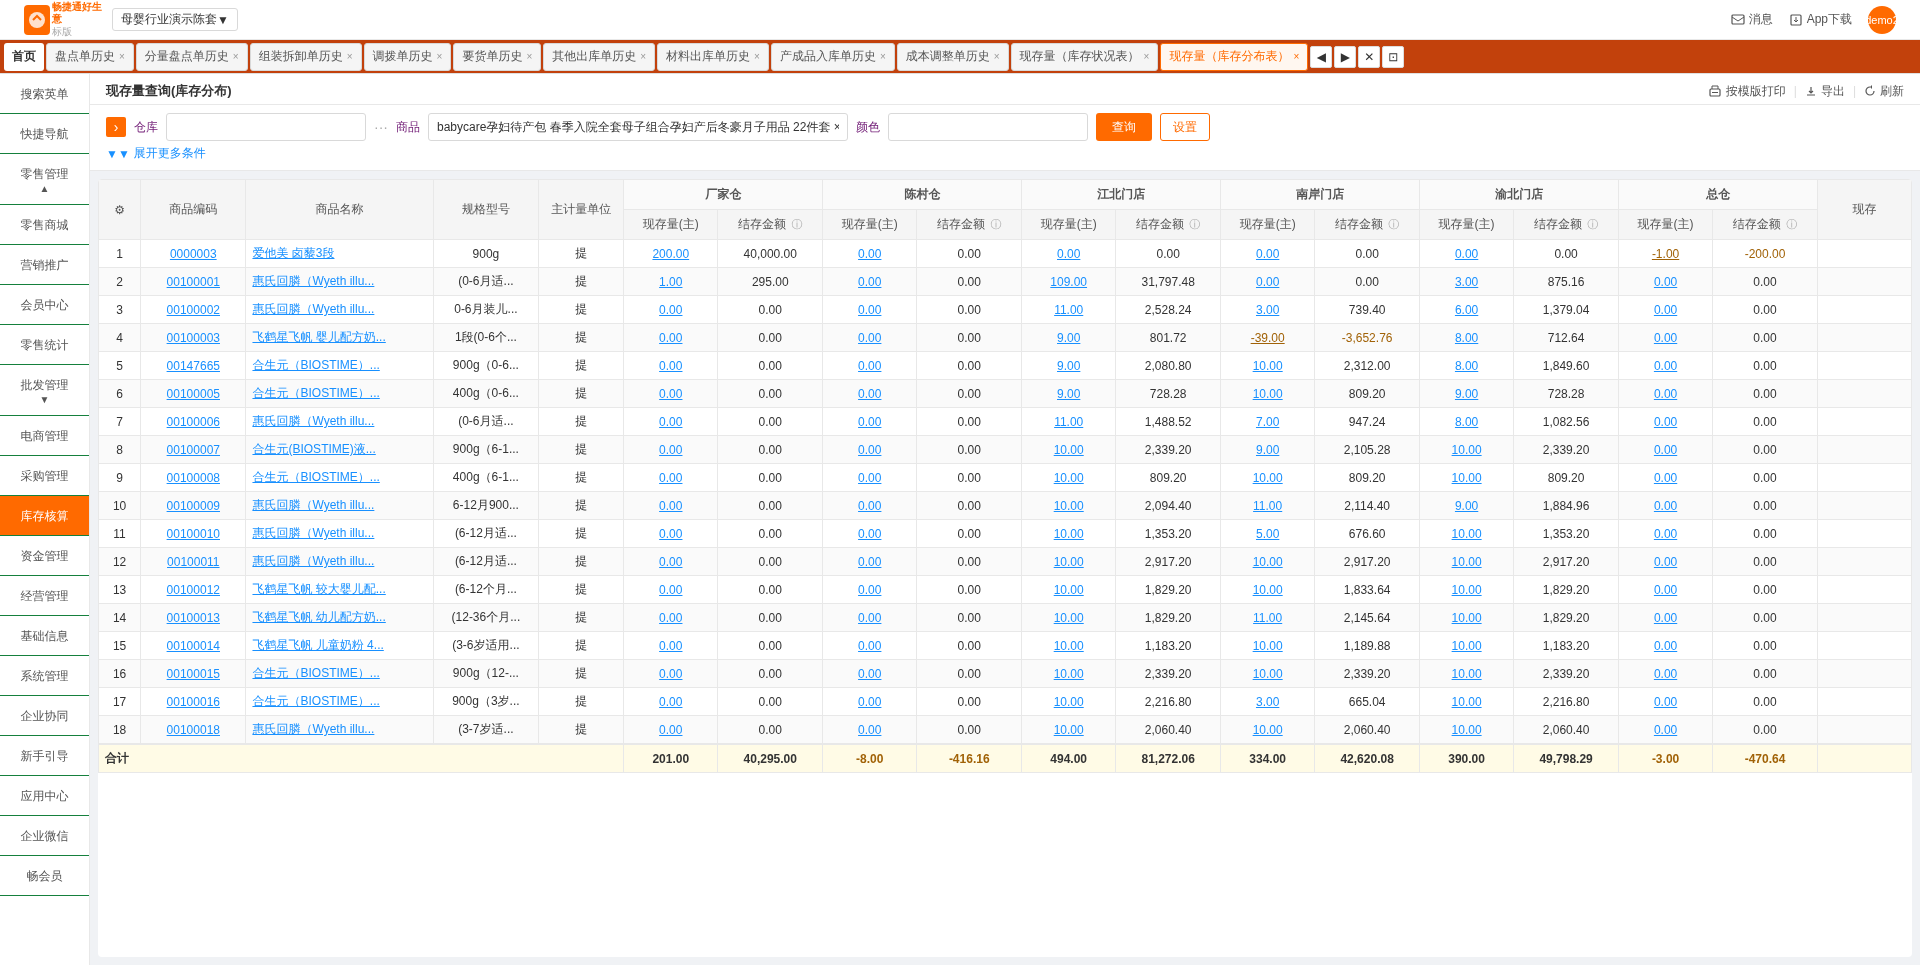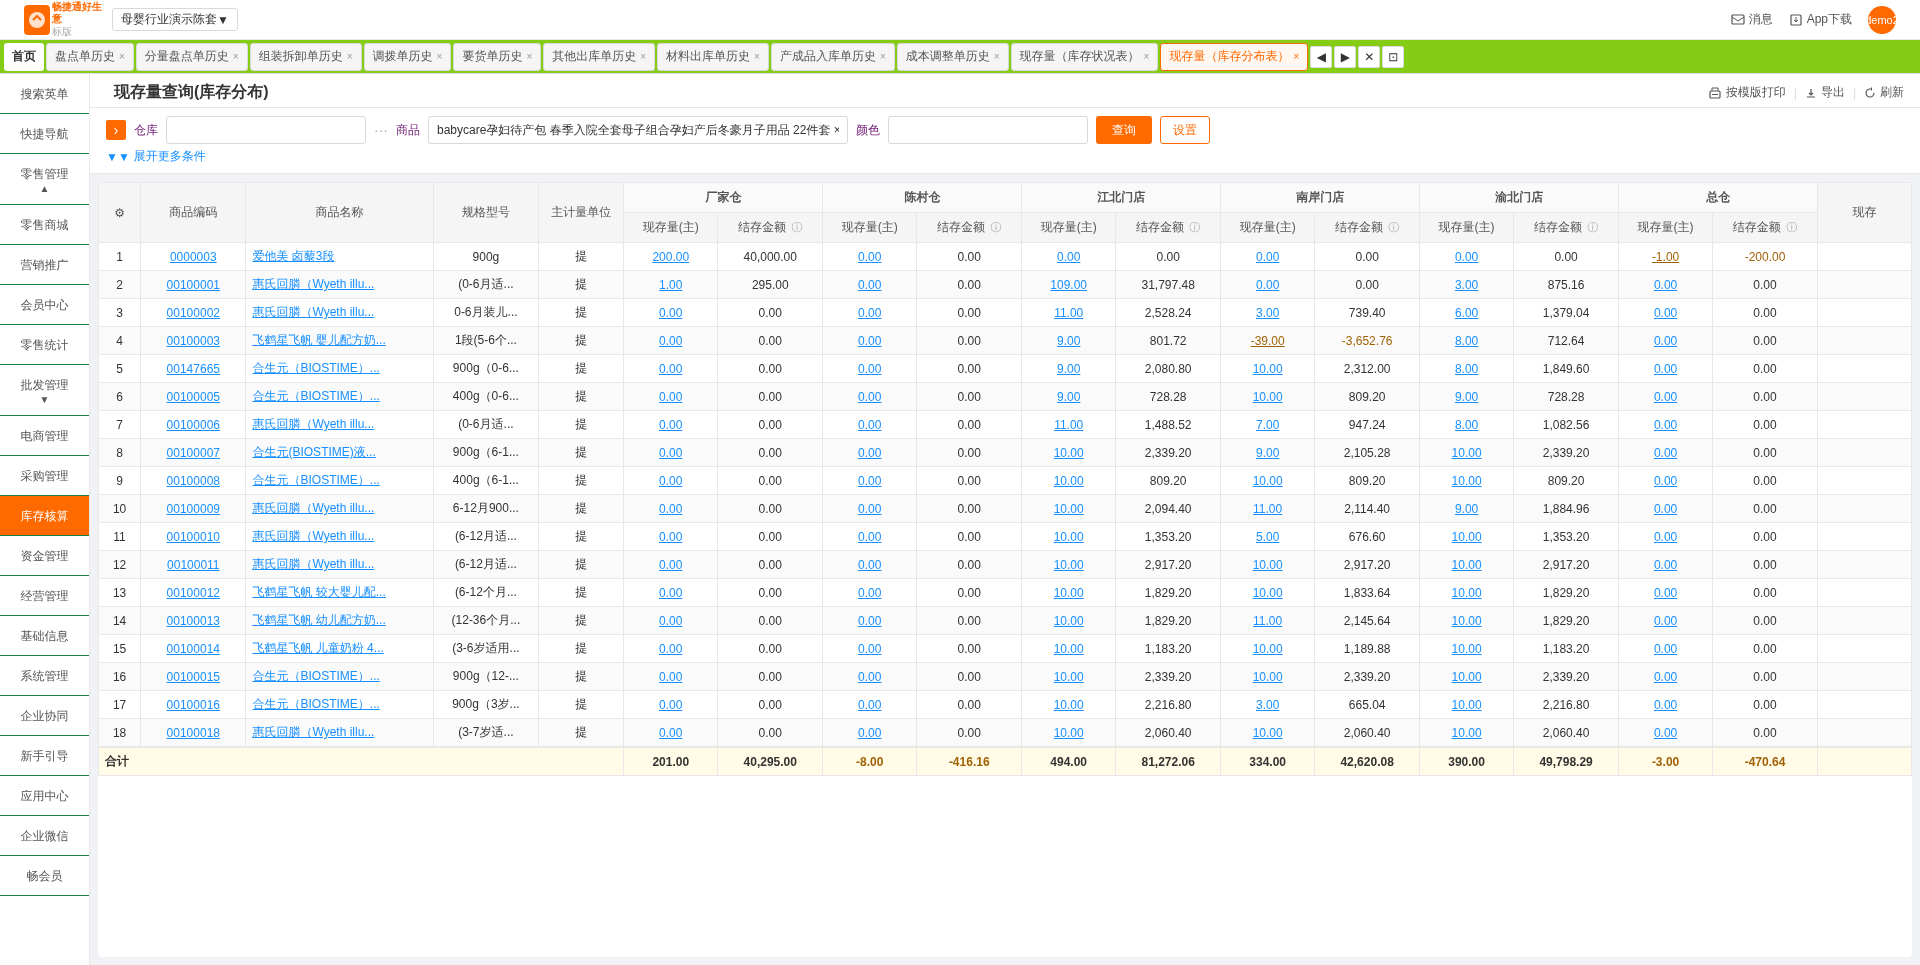--- a/index.html
+++ b/index.html
@@ -8,21 +8,21 @@
     
     .topbar { height: 40px; background: #fff; display: flex; align-items: center; justify-content: space-between; padding: 0 24px; border-bottom: 1px solid #e8e8e8; }
     .topbar-left { display: flex; align-items: center; gap: 8px; }
     .logo-area { display: flex; flex-direction: column; align-items: center; width: 80px; }
     .logo-text { font-size: 10px; color: #ff6a00; font-weight: bold; line-height: 1.2; }
     .topbar-right { display: flex; align-items: center; gap: 16px; color: #555; font-size: 12px; }
     .topbar-right span { cursor: pointer; display: flex; align-items: center; gap: 4px; }
     .avatar { width: 28px; height: 28px; border-radius: 50%; background: #ff6a00; display: flex; align-items: center; justify-content: center; color: white; font-size: 11px; }
 
     
-    .tabsbar { height: 34px; background: #84cc16; display: flex; align-items: center; padding: 0 4px; border-bottom: 1px solid #e0e0e0; overflow: hidden; gap: 2px; }
+    .tabsbar { height: 34px; background: #c2410c; display: flex; align-items: center; padding: 0 4px; border-bottom: 1px solid #e0e0e0; overflow: hidden; gap: 2px; }
     .tab-item { height: 28px; display: flex; align-items: center; padding: 0 8px; font-size: 12px; border: 1px solid #d9d9d9; border-radius: 3px; cursor: pointer; background: #f5f5f5; white-space: nowrap; gap: 4px; color: #555; flex-shrink: 0; }
     .tab-item.active { background: #fff7f0; border-color: #ff6a00; color: #ff6a00; }
     .tab-item .tab-close { color: #999; font-size: 10px; cursor: pointer; }
     .tab-home { background: #fff; color: #333; border: none; font-weight: bold; }
     .tab-nav-btn { width: 22px; height: 22px; border: 1px solid #ddd; background: #fff; display: flex; align-items: center; justify-content: center; cursor: pointer; border-radius: 2px; flex-shrink: 0; }
 
     
     .main-layout { display: flex; height: calc(965px - 40px - 34px); }
 
     
@@ -30,21 +30,21 @@
     .sidebar-item { padding: 10px 4px; text-align: center; cursor: pointer; color: #555; font-size: 12px; border-bottom: 1px solid #15803d; }
     .sidebar-item.active { color: #fff; background: #ff6a00; }
     .sidebar-item-label { font-size: 12px; margin-top: 2px; }
     .sidebar-arrow { font-size: 10px; }
 
     
     .content { flex: 1; display: flex; flex-direction: column; overflow: hidden; background: #f0f2f5; }
 
     
     .page-header { background: #fff; padding: 8px 16px 4px; border-bottom: 1px solid #e8e8e8; display: flex; align-items: center; justify-content: space-between; }
-    .page-title { font-size: 16px; font-weight: bold; color: #333; margin-left: 8px; }
+    .page-title { font-size: 13px; font-weight: bold; color: #333; }
     .page-actions { display: flex; gap: 8px; align-items: center; }
     .btn-print { font-size: 12px; color: #555; cursor: pointer; display: flex; align-items: center; gap: 4px; }
     .btn-export { font-size: 12px; color: #555; cursor: pointer; display: flex; align-items: center; gap: 4px; }
     .btn-refresh { font-size: 12px; color: #555; cursor: pointer; display: flex; align-items: center; gap: 4px; }
 
     
     .filter-bar { background: #fff; padding: 8px 16px; border-bottom: 1px solid #e8e8e8; }
     .filter-row { display: flex; align-items: center; gap: 8px; flex-wrap: nowrap; }
     .filter-label { font-size: 12px; color: #701a75; white-space: nowrap; }
     .filter-input { height: 28px; border: 1px solid #d9d9d9; border-radius: 3px; padding: 0 8px; font-size: 12px; color: #333; background: #fff; min-width: 80px; }
@@ -353,21 +353,21 @@
     <td class="td-link">6.00</td>
     <td>1,379.04</td>
     <td class="td-link">0.00</td>
     <td class="">0.00</td>
     <td></td>
   </tr>
             <tr>
     <td>4</td>
     <td class="td-link">00100003</td>
     <td class="td-left td-link">飞鹤星飞帆 婴儿配方奶...</td>
-    <td>1段(5-6个...</td>
+    <td>1段(0-6个...</td>
     <td>提</td>
     <td class="td-link">0.00</td>
     <td>0.00</td>
     <td class="td-link">0.00</td>
     <td>0.00</td>
     <td class="td-link">9.00</td>
     <td>801.72</td>
     <td class="td-negative td-link">-39.00</td>
     <td class="td-negative">-3,652.76</td>
     <td class="td-link">8.00</td>

